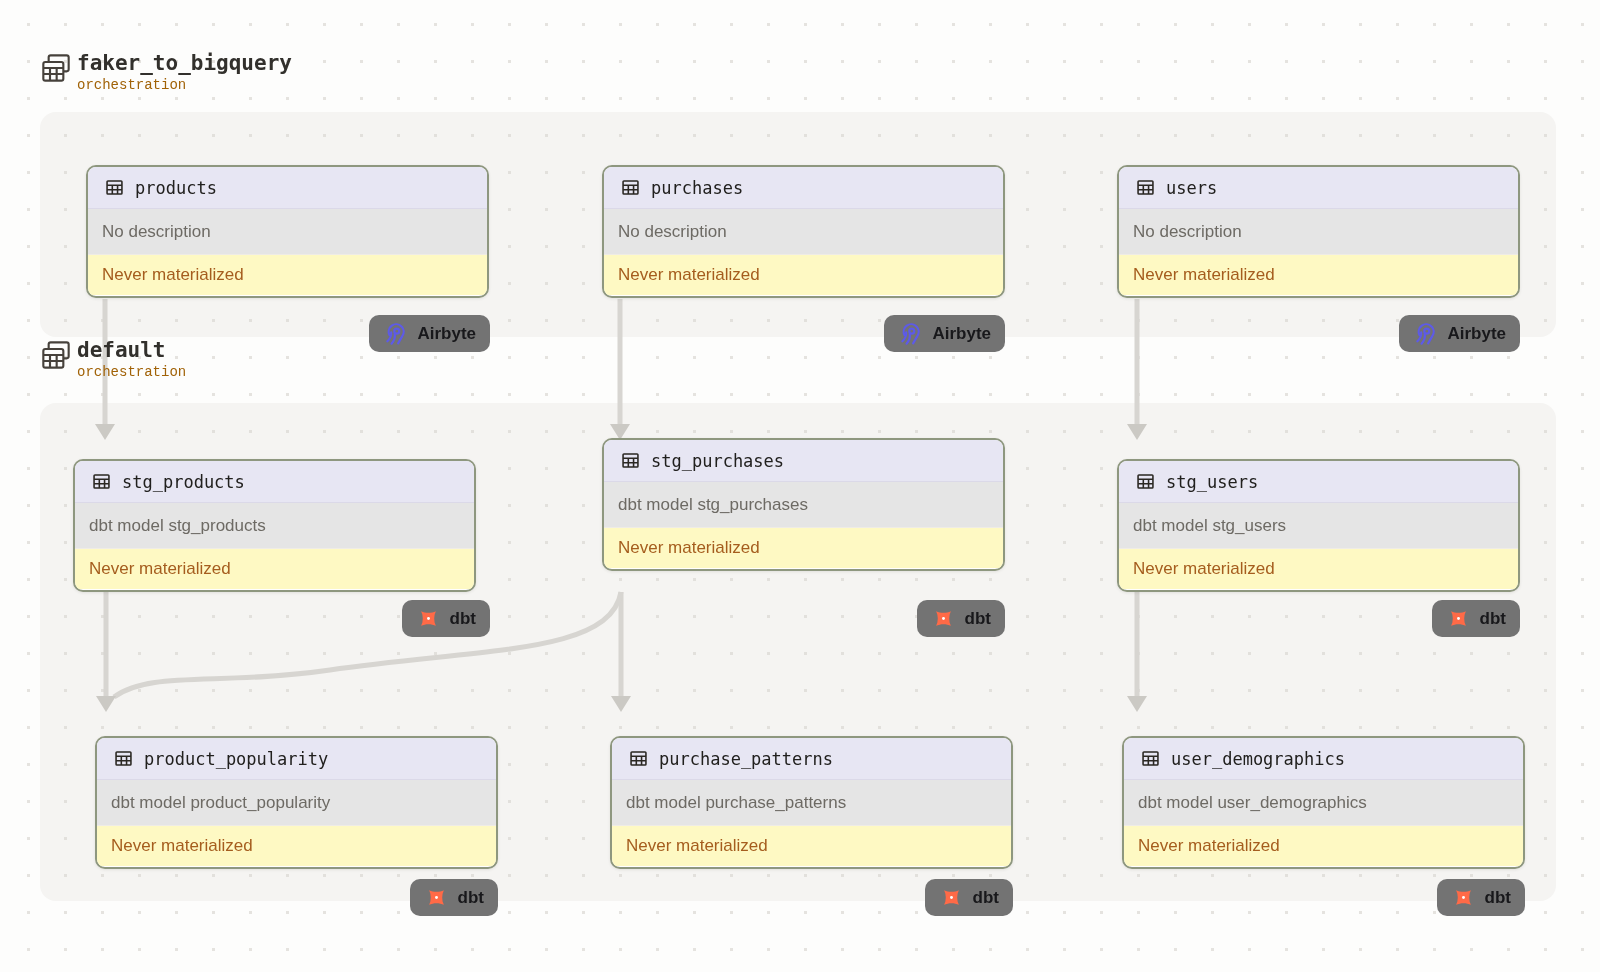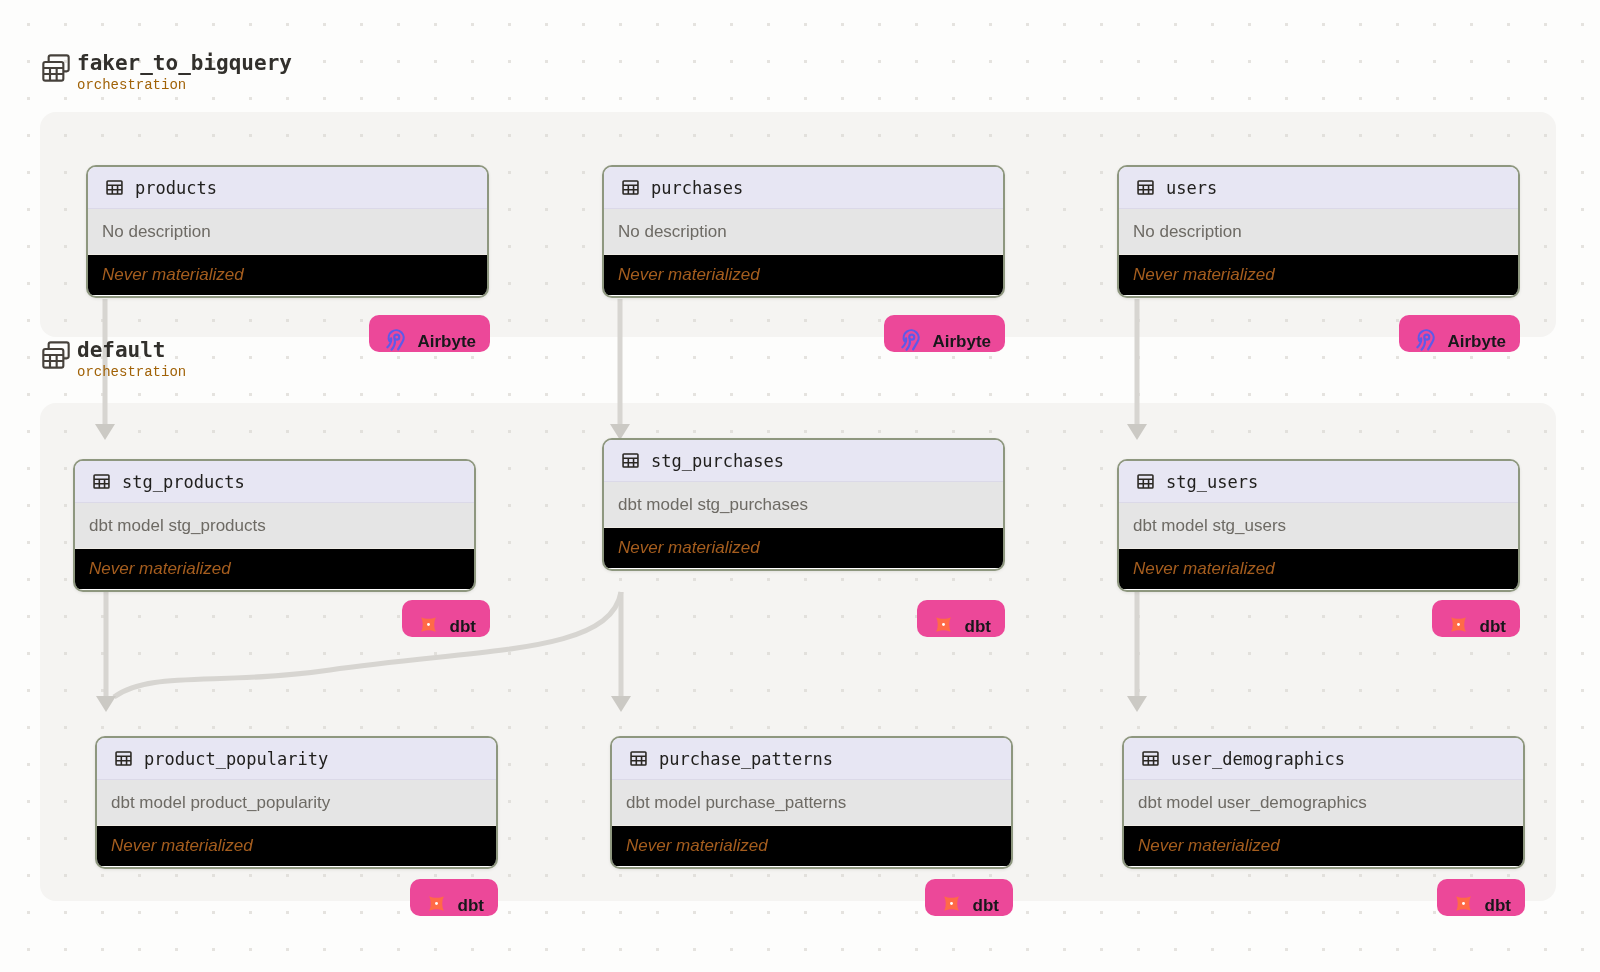--- a/index.html
+++ b/index.html
@@ -39,29 +39,29 @@
     display:flex; align-items:center; gap:10px; padding:0 16px;
     font-family:"DejaVu Sans Mono", monospace; font-size:17px; font-weight:500; color:#21201E;
   }
   .ticon { width:21px; height:21px; color:#2A2722; display:inline-flex; }
   .card-body {
     height:46px; background:#e5e5e5; border-bottom:1px solid #EFECE6;
     display:flex; align-items:center; padding:0 14px;
     font-size:17px; color:#6D6A64;
   }
   .card-footer {
-    height:40px; background:#000000;
+    height:40px; background:#fef9c3;
     display:flex; align-items:center; padding:0 14px;
-    font-size:17px; color:#A55D1E;font-style:italic;
+    font-size:17px; color:#A55D1E;
   }
 
   .badge {
     position:absolute; z-index:2; height:37px;
-    background:#ec4899; border-radius:10px;
-    display:inline-flex; align-items:flex-end; gap:9px; padding:0 14px;
+    background:#737373; border-radius:10px;
+    display:inline-flex; align-items:center; gap:9px; padding:0 14px;
     font-size:17px; font-weight:700; color:#18181B;
   }
   .bicon { width:25px; height:25px; display:inline-flex; }
   svg { display:block; width:100%; height:100%; }
 </style>
 </head>
 <body>
 
 <div class="panel" id="panel-1"></div>
 <div class="panel" id="panel-2"></div>

